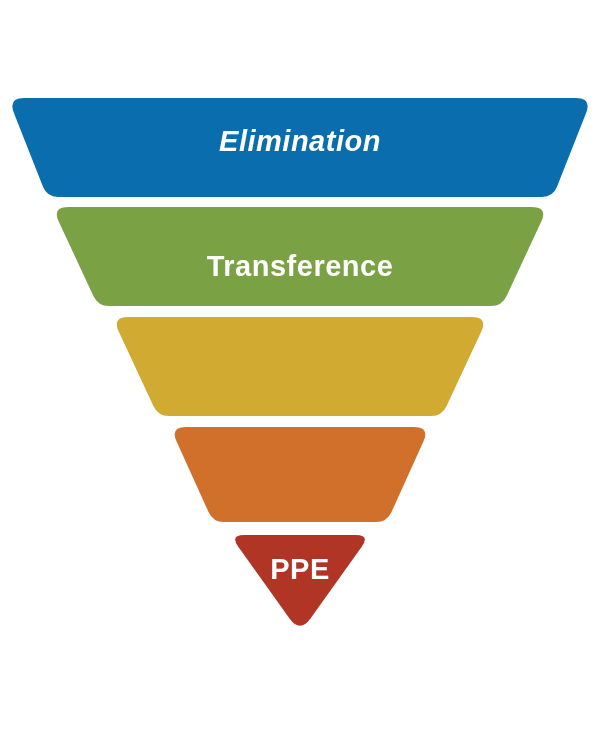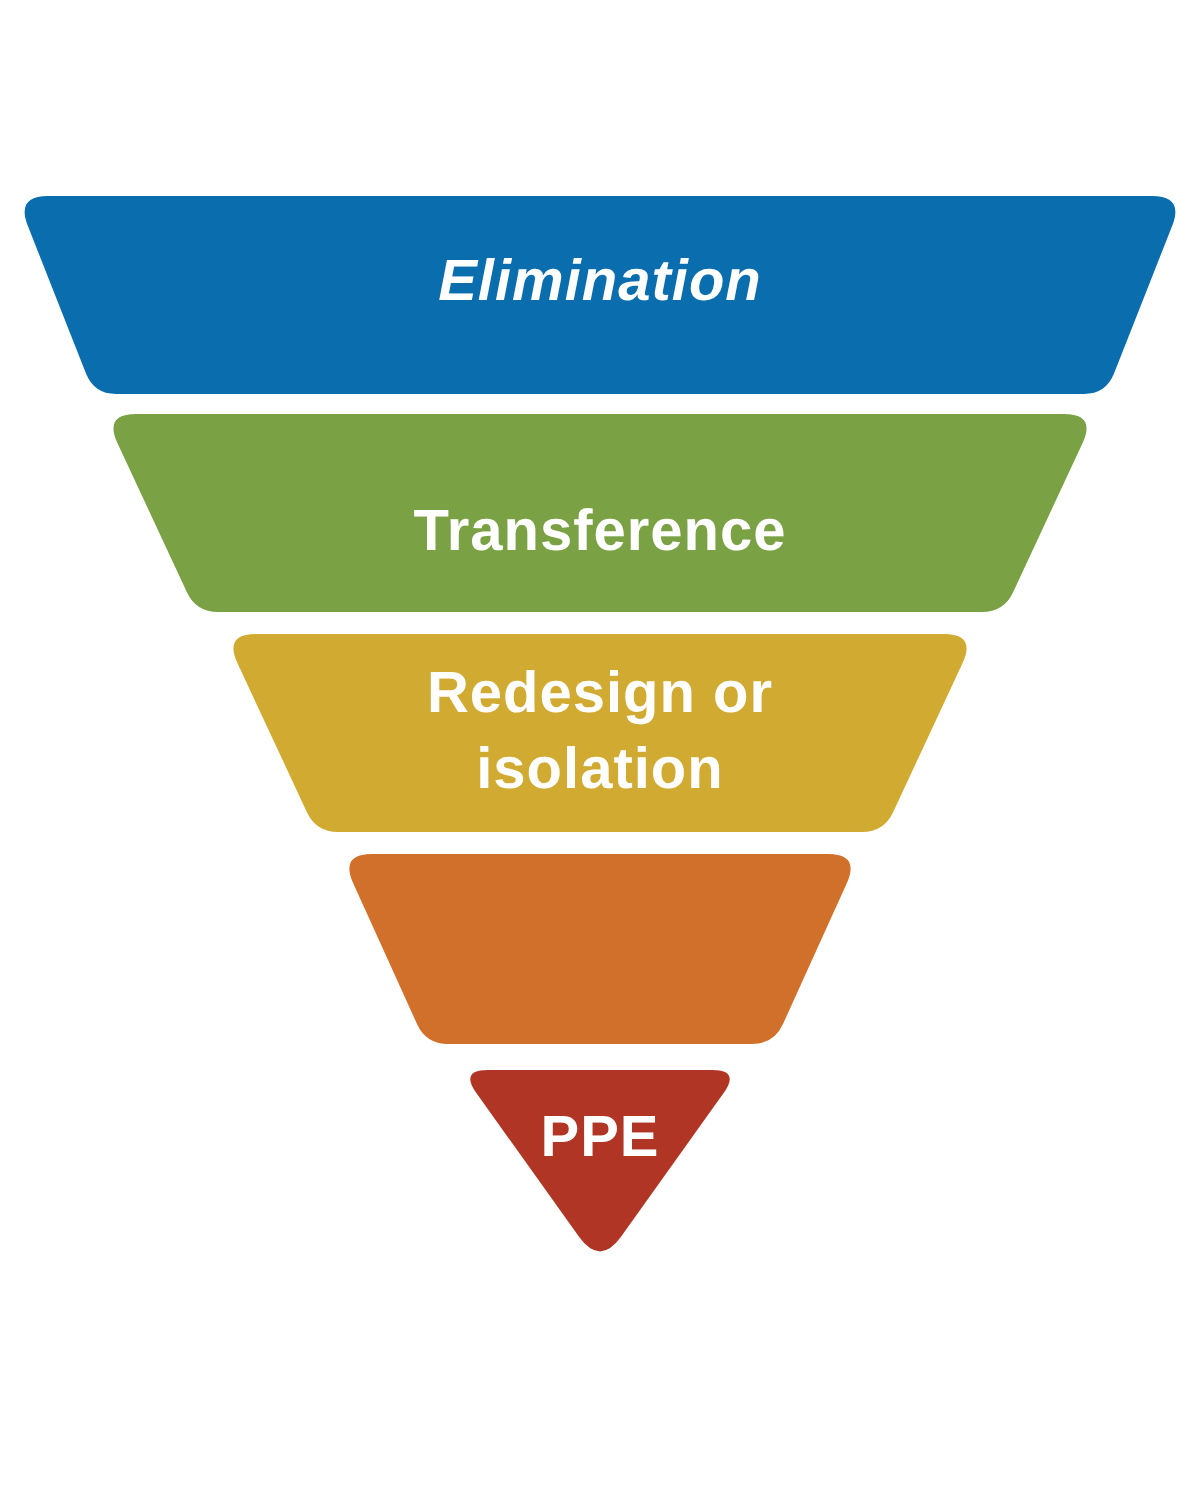--- a/index.html
+++ b/index.html
@@ -66,19 +66,17 @@
              L 224 522 Q 213 522 208.5 512 L 176.6 441.6 Q 170 427 186 427 Z" fill="#d0702a"></path>
 
     <path d="M 244 535 L 356 535 Q 370 535 361.9 546.4 L 310.5 618.4
              Q 300 633 289.5 618.4 L 238.1 546.4 Q 230 535 244 535 Z" fill="#b03524"></path>
   </svg>
 
   <div class="band-label l1" style="color: rgb(255, 255, 255);">Elimination</div>
 
   <div class="band-label l2" style="color: rgb(255, 255, 255);">Transference</div>
 
-  <div class="band-label l3" style="color: rgb(255, 255, 255);">Redesign or
-isolation</div>
 
 
   <div class="band-label l5" style="color: rgb(255, 255, 255);">PPE</div>
 
 </div>
 
 </body></html>

